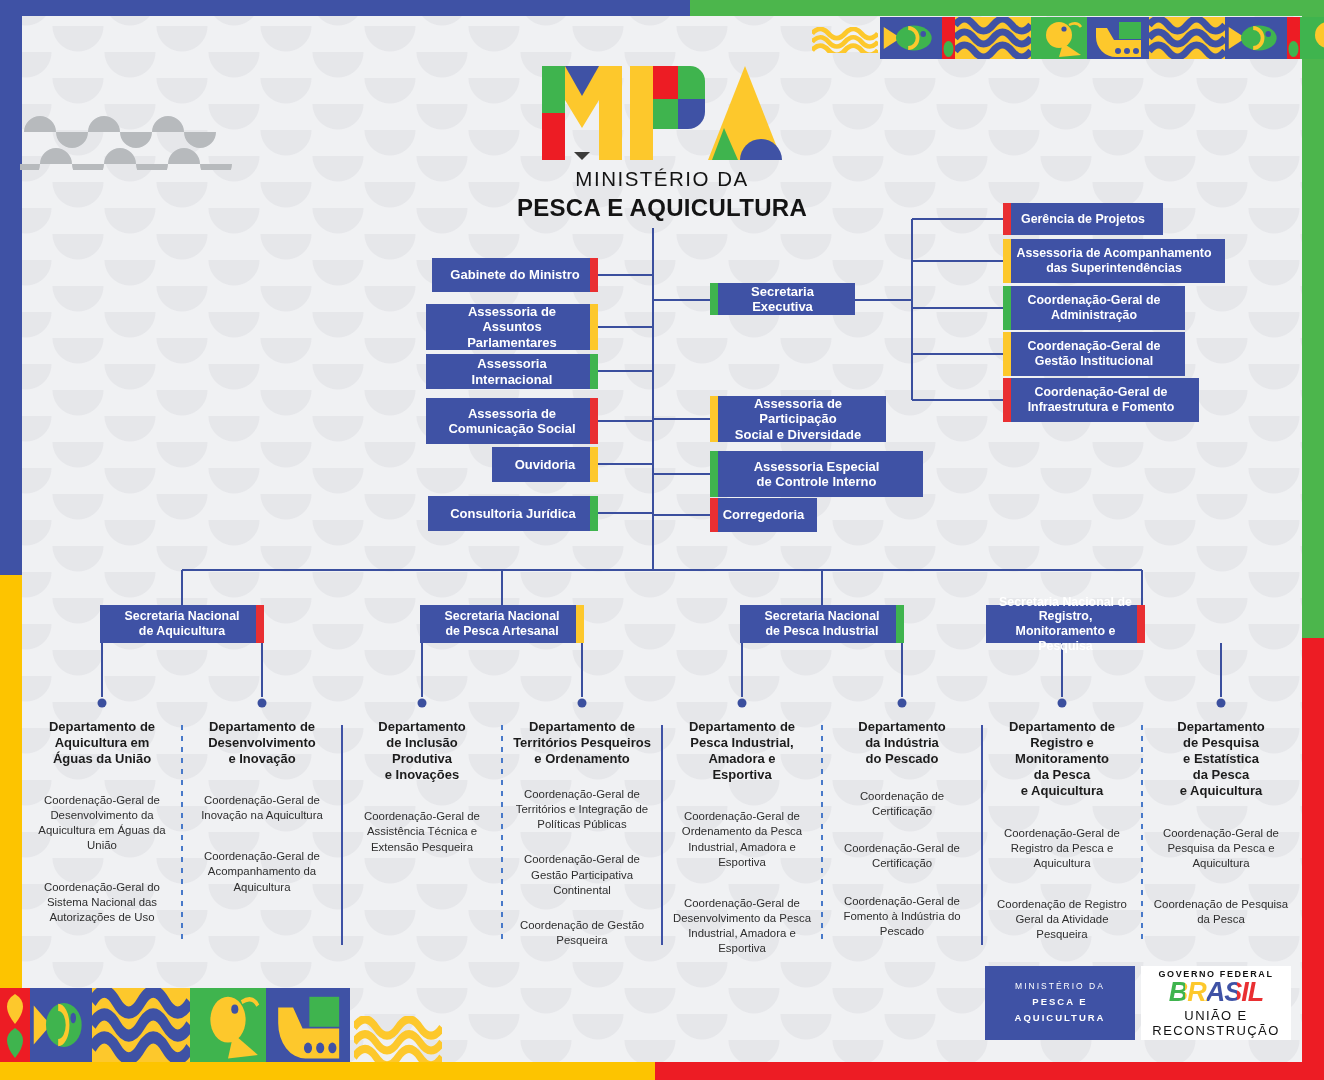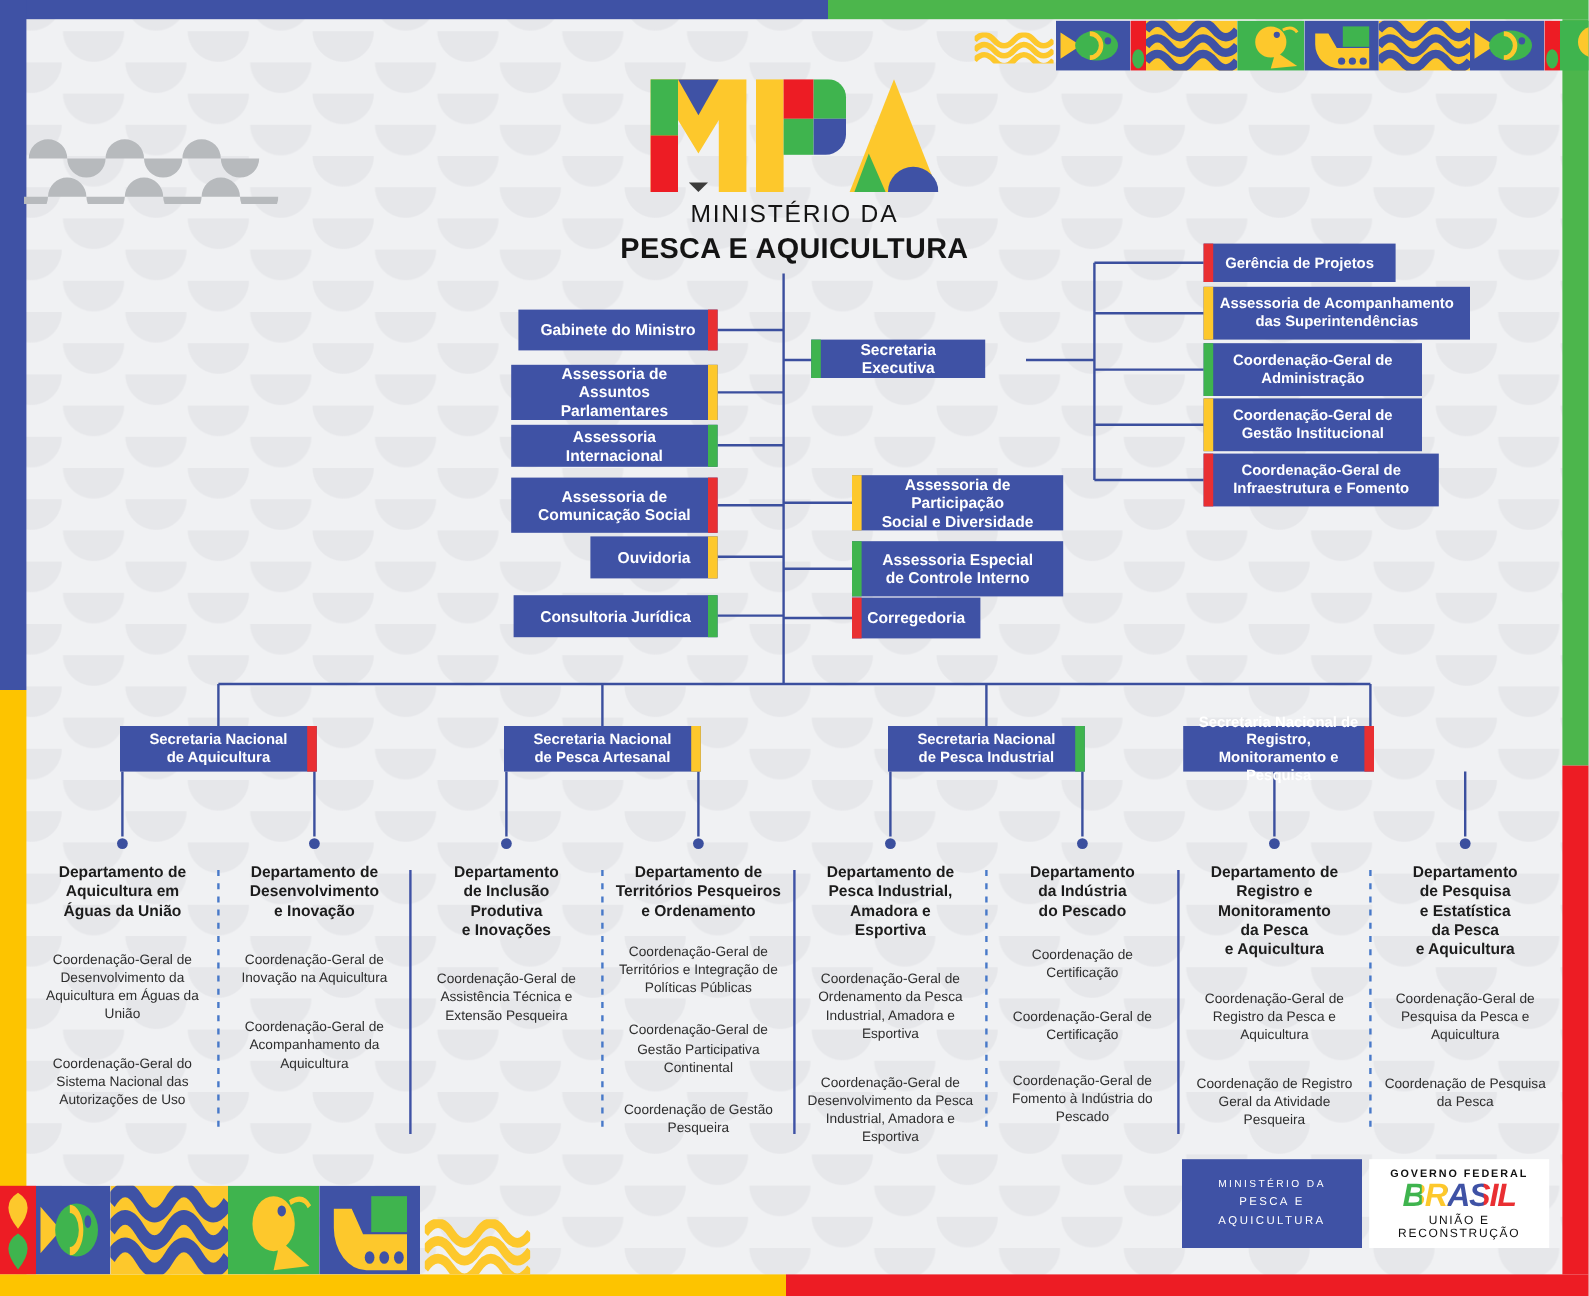--- a/index.html
+++ b/index.html
@@ -28,28 +28,28 @@
   .title .t2{font-size:24px;font-weight:bold;letter-spacing:.3px;margin-top:3px;}
   
   .dept{position:absolute;top:719px;width:160px;box-sizing:border-box;padding:0 9px;text-align:center;z-index:3;
     display:flex;flex-direction:column;gap:26px;}
   .dept h3{margin:0;font-size:13px;line-height:1.24;color:#1c1c1c;white-space:pre-line;font-weight:bold;}
   .dept p{margin:0;font-size:11.4px;line-height:1.32;color:#2e2e2e;}
   
   .foot-blue{position:absolute;left:985px;top:966px;width:150px;height:74px;background:#3f52a5;color:#fff;
     display:flex;flex-direction:column;align-items:center;justify-content:center;z-index:3;text-align:center;}
   .foot-blue .fm1{font-size:8.5px;letter-spacing:2px;}
-  .foot-blue .fm2{font-size:9.5px;letter-spacing:2px;font-weight:normal;white-space:pre-line;line-height:1.6;margin-top:3px;}
+  .foot-blue .fm2{font-size:9.5px;letter-spacing:2px;font-weight:bold;white-space:pre-line;line-height:1.6;margin-top:3px;}
   .foot-white{position:absolute;left:1141px;top:966px;width:150px;height:74px;background:#ffffff;
     display:flex;flex-direction:column;align-items:center;justify-content:center;z-index:3;text-align:center;}
   .foot-white .g1{font-size:9px;font-weight:bold;letter-spacing:1.6px;color:#111;}
   .foot-white .g2{font-size:27px;font-weight:900;font-style:italic;letter-spacing:-1px;line-height:1;
     background:linear-gradient(90deg,#3fb44e 0 17%,#fdc82c 17% 40%,#3f52a5 40% 72%,#e92f32 72% 100%);
     -webkit-background-clip:text;background-clip:text;color:transparent;}
-  .foot-white .g3{font-size:10px;letter-spacing:1.4px;color:#111;margin-top:2px;}
+  .foot-white .g3{font-size:13px;letter-spacing:1.4px;color:#111;margin-top:2px;}
   .decor{position:absolute;z-index:4;}
 </style>
 </head>
 <body>
 
 <div class="canvas">
 
   <div class="bar" style="left:0;top:0;width:690px;height:16px;background:#3f52a5;"></div>
   <div class="bar" style="left:690px;top:0;width:634px;height:16px;background:#4cb64c;"></div>
   <div class="bar" style="left:0;top:0;width:22px;height:575px;background:#3f52a5;"></div>
@@ -201,21 +201,21 @@
     </div>
   <div class="node" style="left:492px;top:447px;width:106px;height:35px">
     <span class="lbl">Ouvidoria</span>
       <i class="stripe sr acc-yellow"></i>
     </div>
   <div class="node" style="left:428px;top:496px;width:170px;height:35px">
     <span class="lbl">Consultoria Jurídica</span>
       <i class="stripe sr acc-green"></i>
     </div>
 
-  <div class="node" style="left:676px;top:283px;width:145px;height:20px">
+  <div class="node" style="left:710px;top:283px;width:145px;height:20px">
     <span class="lbl">Secretaria Executiva</span>
       <i class="stripe sl acc-green"></i>
     </div>
 
   <div class="node small" style="left:1003px;top:203px;width:160px;height:32px">
     <span class="lbl">Gerência de Projetos</span>
       <i class="stripe sl acc-red"></i>
     </div>
   <div class="node small" style="left:1003px;top:239px;width:222px;height:44px">
     <span class="lbl">Assessoria de Acompanhamento
@@ -236,21 +236,21 @@
     <span class="lbl">Coordenação-Geral de
 Infraestrutura e Fomento</span>
       <i class="stripe sl acc-red"></i>
     </div>
 
   <div class="node" style="left:710px;top:396px;width:176px;height:46px">
     <span class="lbl">Assessoria de Participação
 Social e Diversidade</span>
       <i class="stripe sl acc-yellow"></i>
     </div>
-  <div class="node" style="left:710px;top:451px;width:176px;height:46px">
+  <div class="node" style="left:710px;top:451px;width:213px;height:46px">
     <span class="lbl">Assessoria Especial
 de Controle Interno</span>
       <i class="stripe sl acc-green"></i>
     </div>
   <div class="node" style="left:710px;top:498px;width:107px;height:34px">
     <span class="lbl">Corregedoria</span>
       <i class="stripe sl acc-red"></i>
     </div>
 
   <div class="node small" style="left:100px;top:605px;width:164px;height:38px">

